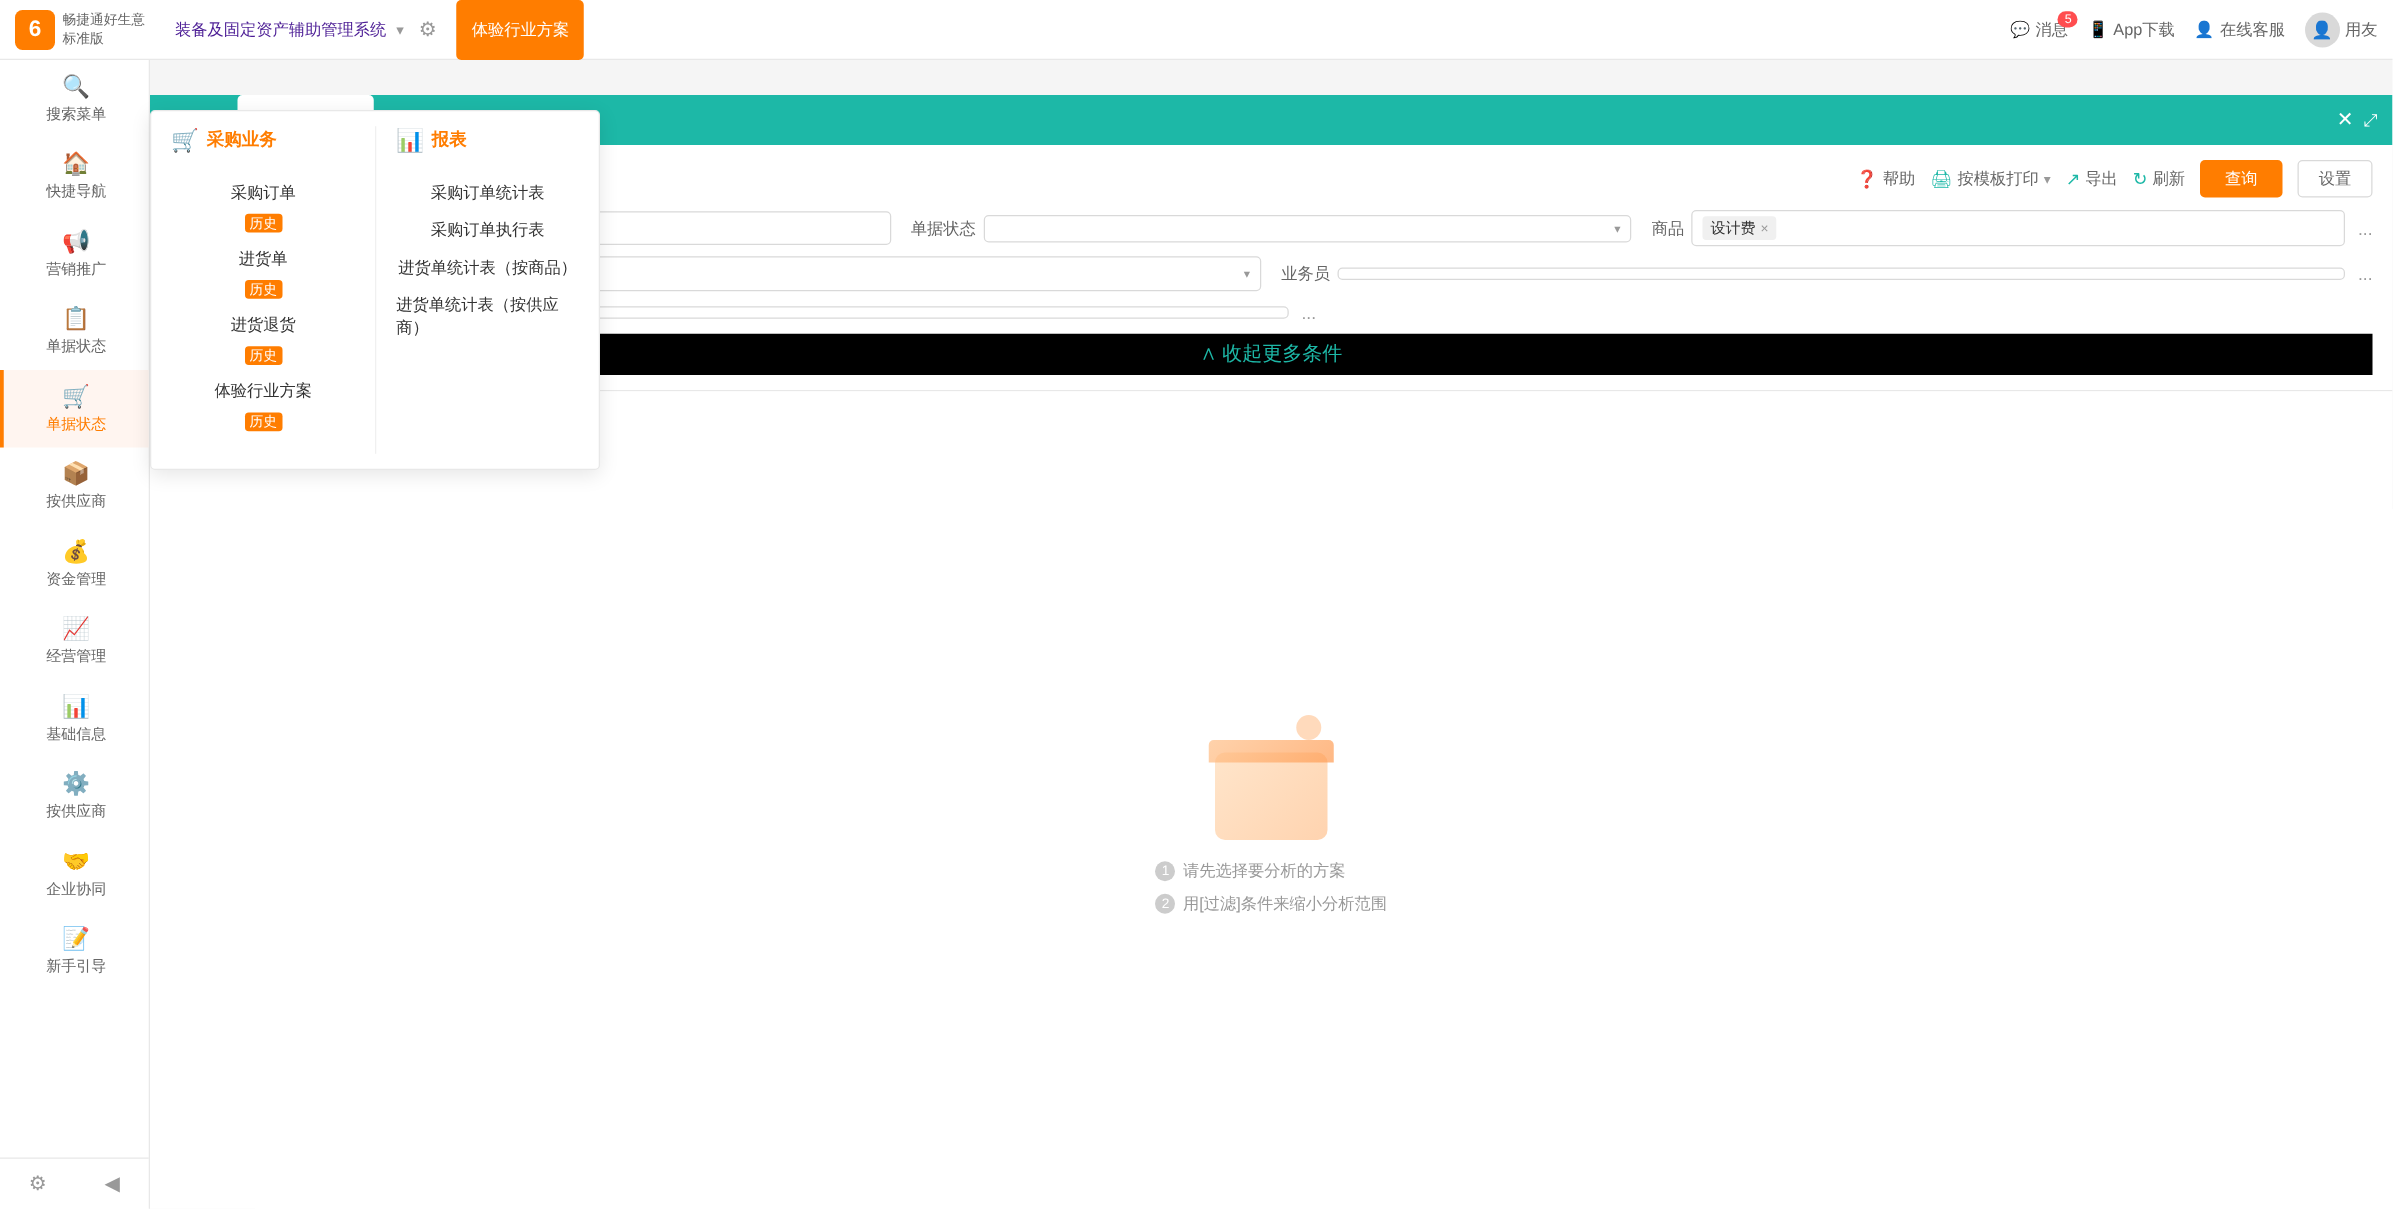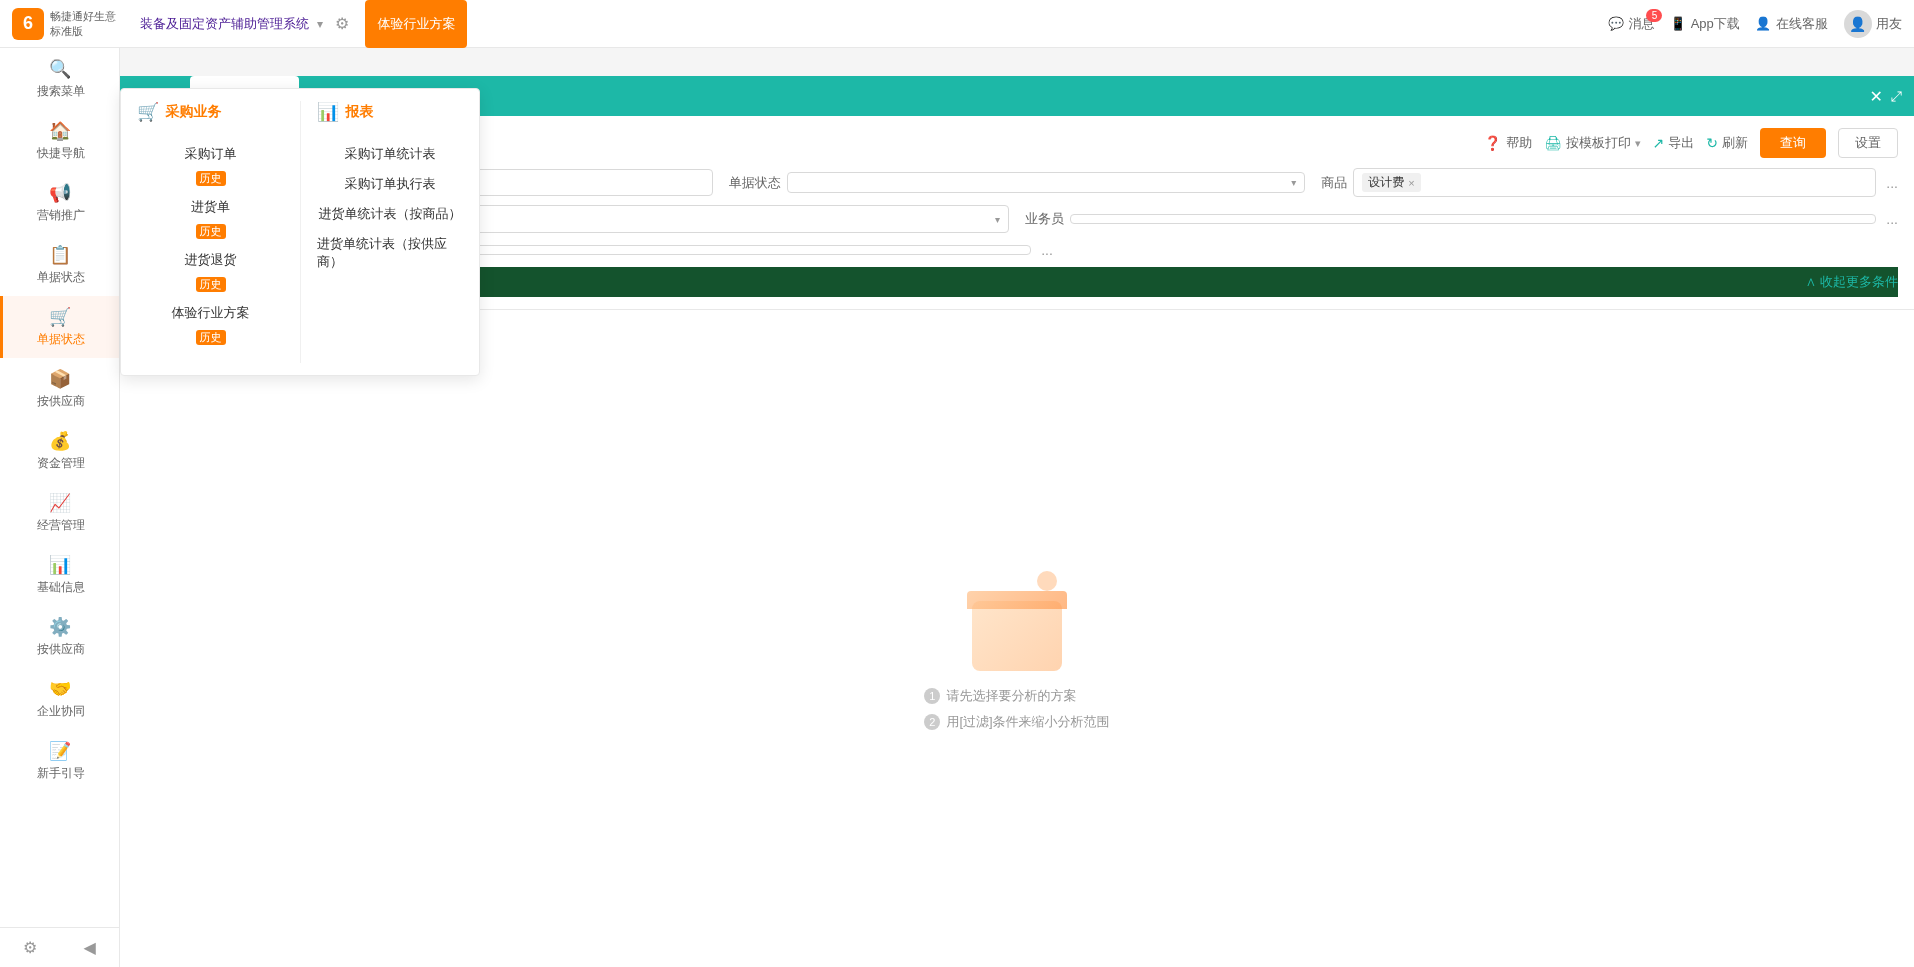--- a/index.html
+++ b/index.html
@@ -239,26 +239,26 @@
       border-radius: 3px;
       padding: 1px 6px;
       display: inline-flex;
       align-items: center;
       gap: 4px;
       font-size: 12px;
     }
     .tag-close { color: #999; cursor: pointer; font-size: 11px; }
     .more-link { color: #1db8a7; font-size: 12px; cursor: pointer; }
     .collapse-btn {
-      text-align: right;
+      text-align: center;
       padding: 6px 0;
       color: #1db8a7;
-      font-size: 13px;
-      cursor: pointer;
-      background: #14532d;
+      font-size: 16px;
+      cursor: pointer;
+      background: #000000;
     }
     .dots-btn { color: #999; font-size: 14px; cursor: pointer; margin-left: 4px; }
 
     
     .empty-state {
       flex: 1;
       display: flex;
       flex-direction: column;
       align-items: center;
       justify-content: center;

